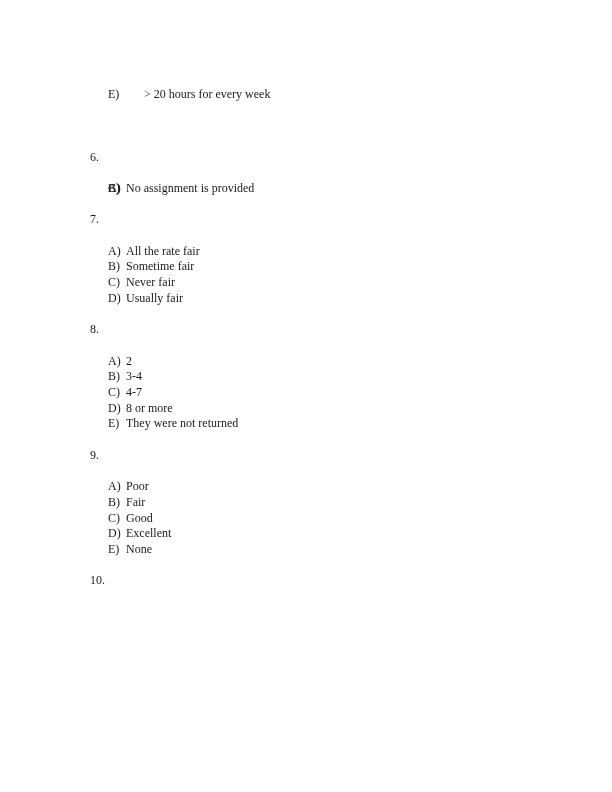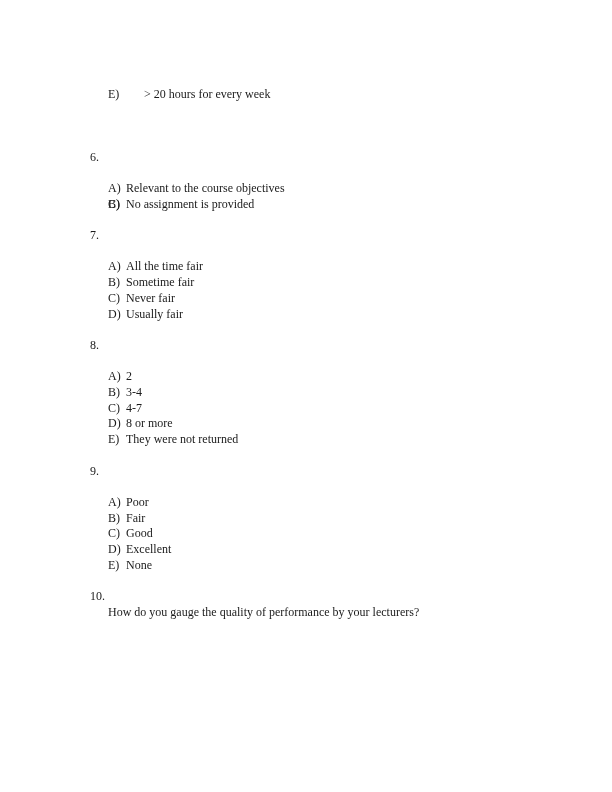--- a/index.html
+++ b/index.html
@@ -22,28 +22,28 @@
   <div class="content">
 
     <div class="line opt">
       <span class="letter">E)</span><span>&gt; 20 hours for every week</span>
     </div>
     <div class="gap"></div>
 
     <div class="line q">
       <span class="num">6.</span>
     </div>
-    <div class="line opt"><span class="letter">A)</span><span>Relevant to the course objectives</span></div>
+    <div class="line opt"><span class="letter">A)</span></div>
     <div class="line opt"><span class="letter">B)</span></div>
     <div class="line opt"><span class="letter">C)</span><span>No assignment is provided</span></div>
 
     <div class="line q">
       <span class="num">7.</span>
     </div>
-    <div class="line opt"><span class="letter">A)</span><span>All the time fair</span></div>
+    <div class="line opt"><span class="letter">A)</span><span>All the rate fair</span></div>
     <div class="line opt"><span class="letter">B)</span><span>Sometime fair</span></div>
     <div class="line opt"><span class="letter">C)</span><span>Never fair</span></div>
     <div class="line opt"><span class="letter">D)</span><span>Usually fair</span></div>
 
     <div class="line q">
       <span class="num">8.</span>
     </div>
     <div class="line opt"><span class="letter">A)</span><span>2</span></div>
     <div class="line opt"><span class="letter">B)</span><span>3-4</span></div>
     <div class="line opt"><span class="letter">C)</span><span>4-7</span></div>
@@ -53,17 +53,17 @@
     <div class="line q">
       <span class="num">9.</span>
     </div>
     <div class="line opt"><span class="letter">A)</span><span>Poor</span></div>
     <div class="line opt"><span class="letter">B)</span><span>Fair</span></div>
     <div class="line opt"><span class="letter">C)</span><span>Good</span></div>
     <div class="line opt"><span class="letter">D)</span><span>Excellent</span></div>
     <div class="line opt"><span class="letter">E)</span><span>None</span></div>
 
     <div class="line q">
-      <span class="num">10.</span><span class="qtext">How do you gauge the quality of performance by your lecturers?</span>
+      <span class="num">10.</span>
     </div>
 
   </div>
 </div>
 
 </body></html>

